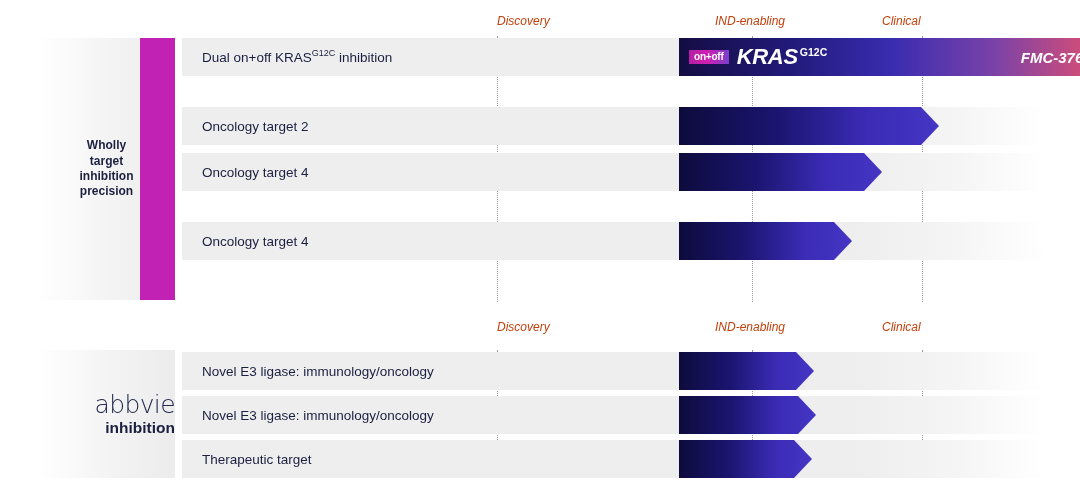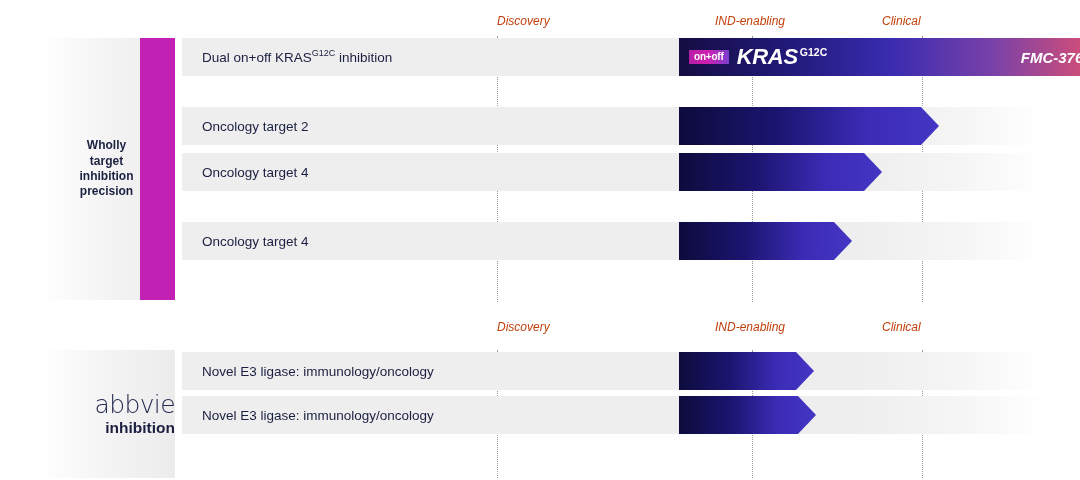--- a/index.html
+++ b/index.html
@@ -288,15 +288,21 @@
       </div>
     </div>
 
     <div class="row" style="top:84px;">
       <div class="row-label">Novel E3 ligase: immunology/oncology</div>
       <div class="bar-wrap">
         <div class="bar" style="width:137px;"></div>
       </div>
     </div>
 
+    <div class="row" style="top:128px;">
+      <div class="row-label">Therapeutic target</div>
+      <div class="bar-wrap">
+        <div class="bar" style="width:133px;"></div>
+      </div>
+    </div>
   </div>
 
 </div>
 
 </body></html>

